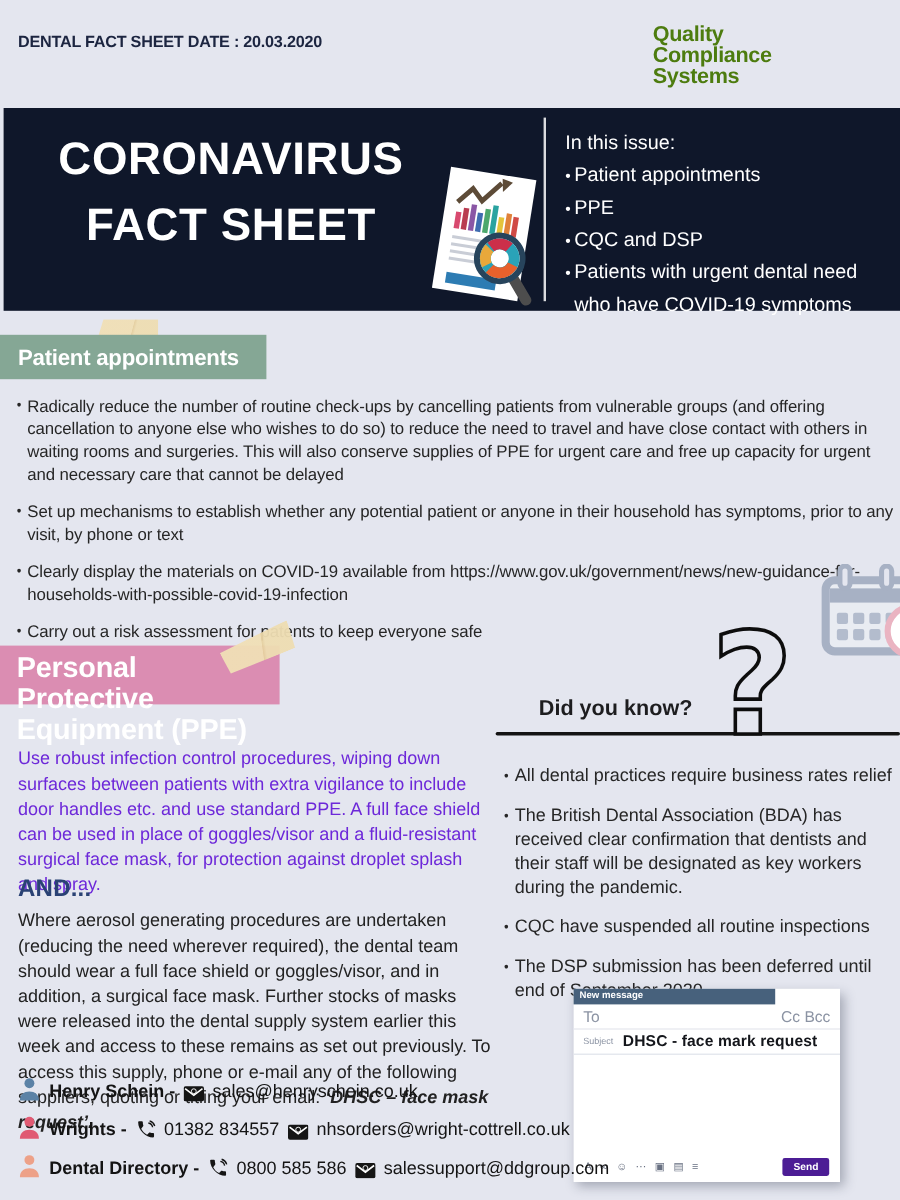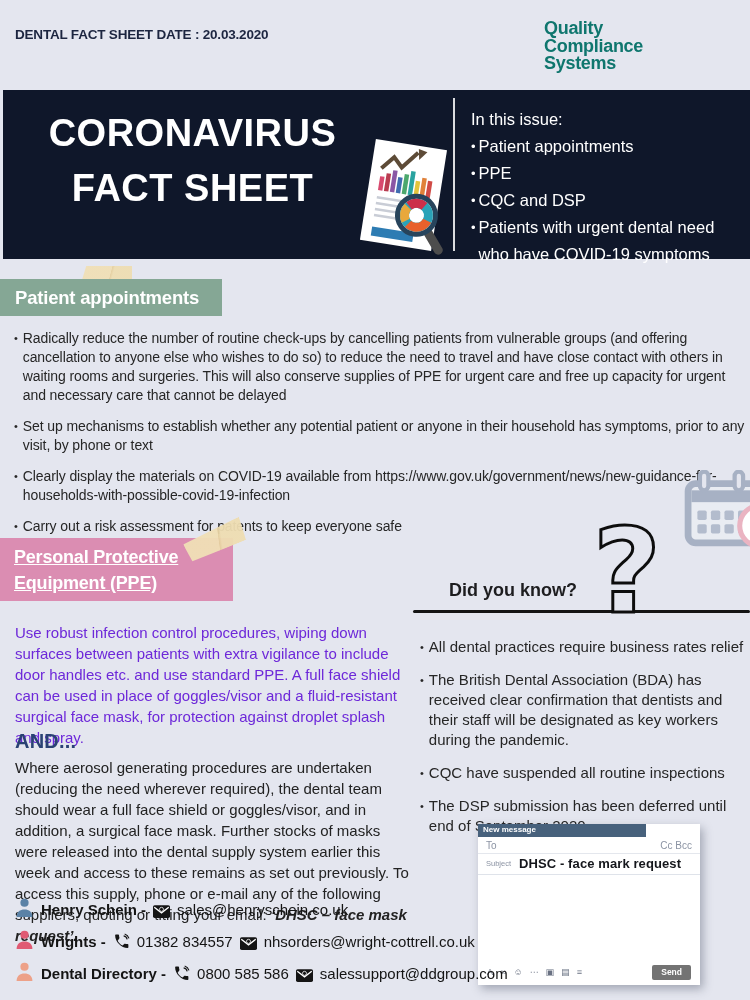--- a/index.html
+++ b/index.html
@@ -6,37 +6,37 @@
   html,body { background:#cfd3de; }
   body { font-family:"Liberation Sans", sans-serif; }
   .page { position:relative; width:750px; height:1000px; background:#e4e6ef; overflow:hidden; margin:0 auto; }
 
   
   .date-line { position:absolute; left:15px; top:27px; font-size:13.5px; font-weight:bold; color:#1c2540; letter-spacing:-0.2px; }
   .logo { position:absolute; left:544px; top:20px; display:flex; align-items:flex-start; gap:8px; }
   .logo-bubble { position:relative; width:72px; height:45px; background:#d2d72a; border-radius:10px; display:flex; align-items:center; justify-content:center; }
   .logo-bubble::after { content:""; position:absolute; right:8px; bottom:-8px; width:0; height:0; border-left:14px solid #d2d72a; border-bottom:9px solid transparent; }
   .logo-bubble span { color:#fff; font-weight:bold; font-size:26px; letter-spacing:-1px; }
-  .logo-text { color:#0f766e; font-weight:bold; font-size:18px; line-height:17.5px; letter-spacing:-0.3px; }
+  .logo-text { color:#4d7c0f; font-weight:bold; font-size:18px; line-height:17.5px; letter-spacing:-0.3px; }
 
   
   .banner { position:absolute; left:3px; right:0; top:90px; height:169px; background:#0f172a; }
   .banner-title { position:absolute; left:22px; top:16px; width:335px; text-align:center; color:#fff; font-weight:bold; font-size:38px; line-height:55px; letter-spacing:0.5px; }
   .banner-divider { position:absolute; left:450px; top:8px; height:153px; width:2px; background:rgba(255,255,255,0.85); }
   .issue { position:absolute; left:468px; top:16px; width:270px; color:#fff; font-size:16.5px; line-height:27px; }
   .issue-item { display:flex; }
   .issue-item .dot { font-size:13px; margin-right:3px; line-height:27px; }
   .doc-art { position:absolute; left:348px; top:48px; }
 
   
   .tape { position:absolute; background:linear-gradient(105deg,#f0dfb6 55%, #e5cf9f 56%, #eeddb2 60%); opacity:0.95; }
   .tape-1 { left:80px; top:266px; width:52px; height:25px; clip-path:polygon(12% 0, 100% 0, 100% 100%, 0 82%); }
   .tape-2 { left:184px; top:528px; width:62px; height:24px; transform:rotate(-23deg); clip-path:polygon(0 15%, 100% 0, 96% 100%, 3% 95%); }
   .sec-green { position:absolute; left:0; top:279px; width:222px; height:37px; background:#85a795; color:#fff; font-weight:bold; font-size:18.5px; line-height:37px; padding-left:15px; letter-spacing:-0.2px; }
-  .sec-pink { position:absolute; left:0; top:538px; width:233px; height:63px; background:#db8db2; color:#fff; font-weight:bold; font-size:18px; line-height:26px; padding:6px 0 0 14px; letter-spacing:-0.2px;text-decoration:underline; }
+  .sec-pink { position:absolute; left:0; top:538px; width:233px; height:49px; background:#db8db2; color:#fff; font-weight:bold; font-size:24px; line-height:26px; padding:6px 0 0 14px; letter-spacing:-0.2px; }
 
   
   .pa-bullets { position:absolute; left:14px; top:329px; width:732px; color:#262626; font-size:14px; line-height:19px; letter-spacing:-0.1px; }
   .pa-bullets .b-item { display:flex; margin-bottom:12px; }
   .b-item .dot { font-size:11px; margin-right:5px; flex:0 0 auto; }
 
   
   .dyk-heading { position:absolute; left:449px; top:580px; font-size:18px; font-weight:bold; color:#1d1d1f; }
   .dyk-line { position:absolute; left:413px; top:610px; width:337px; height:3px; background:#141414; border-radius:2px; }
   .qmark { position:absolute; left:577px; top:509px; }
@@ -46,28 +46,28 @@
 
   
   .para-1 { position:absolute; left:15px; top:622px; width:395px; font-size:15px; line-height:21px; color:#6d28d9; }
   .and-label { position:absolute; left:15px; top:730px; font-size:20px; font-weight:bold; color:#2a4274; letter-spacing:0.2px; }
   .para-2 { position:absolute; left:15px; top:757px; width:398px; font-size:15px; line-height:21px; color:#222; }
   .para-2 .em { font-weight:bold; font-style:italic; }
 
   
   .email-card { position:absolute; left:478px; top:824px; width:222px; height:161px; background:#fff; box-shadow:3px 4px 9px rgba(40,50,70,0.35); display:flex; flex-direction:column; }
   .email-titlebar { width:168px; height:13px; background:#47617c; color:#fff; font-size:8px; font-weight:bold; padding:1px 5px 0; }
-  .email-to-row { display:flex; justify-content:space-between; align-items:center; padding:3px 8px 2px; border-bottom:1px solid #e4e7ed; color:#8b93a3; font-size:10px; }
+  .email-to-row { display:flex; justify-content:space-between; align-items:center; padding:3px 8px 2px; border-bottom:1px solid #e4e7ed; color:#8b93a3; font-size:13px; }
   .email-subject-row { display:flex; align-items:center; gap:8px; padding:2px 8px 3px; border-bottom:1px solid #dfe3ea; }
   .email-label { color:#8b93a3; font-size:7.5px; }
   .subject-value { font-size:13px; color:#14161b; font-weight:600; letter-spacing:0.1px; }
   .email-body { flex:1; }
   .email-toolbar { display:flex; align-items:center; gap:7px; padding:4px 9px 5px; color:#697182; font-size:9px; }
   .email-toolbar .t-icon { line-height:9px; }
-  .send-btn { margin-left:auto; background:#737373; color:#fff; font-size:8.5px; font-weight:bold; padding:2px 9px 3px; border-radius:2px; }
+  .send-btn { margin-left:auto; background:#4c1d95; color:#fff; font-size:8.5px; font-weight:bold; padding:2px 9px 3px; border-radius:2px; }
 
   
   .contact-row { position:absolute; left:15px; display:flex; align-items:flex-end; gap:7px; font-size:15px; color:#141414; white-space:nowrap; }
   .contact-row .cname { font-weight:bold; }
   .contact-row svg { flex:0 0 auto; }
   .c-1 { top:897px; }
   .c-2 { top:929px; }
   .c-3 { top:961px; }
 </style>
 </head>

